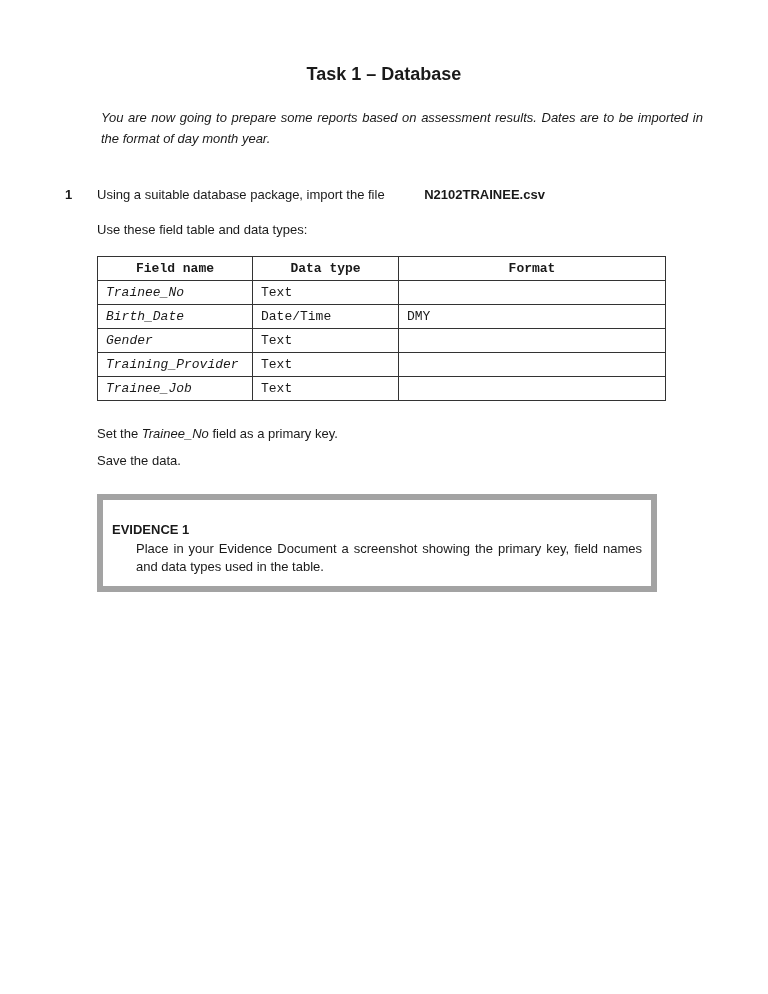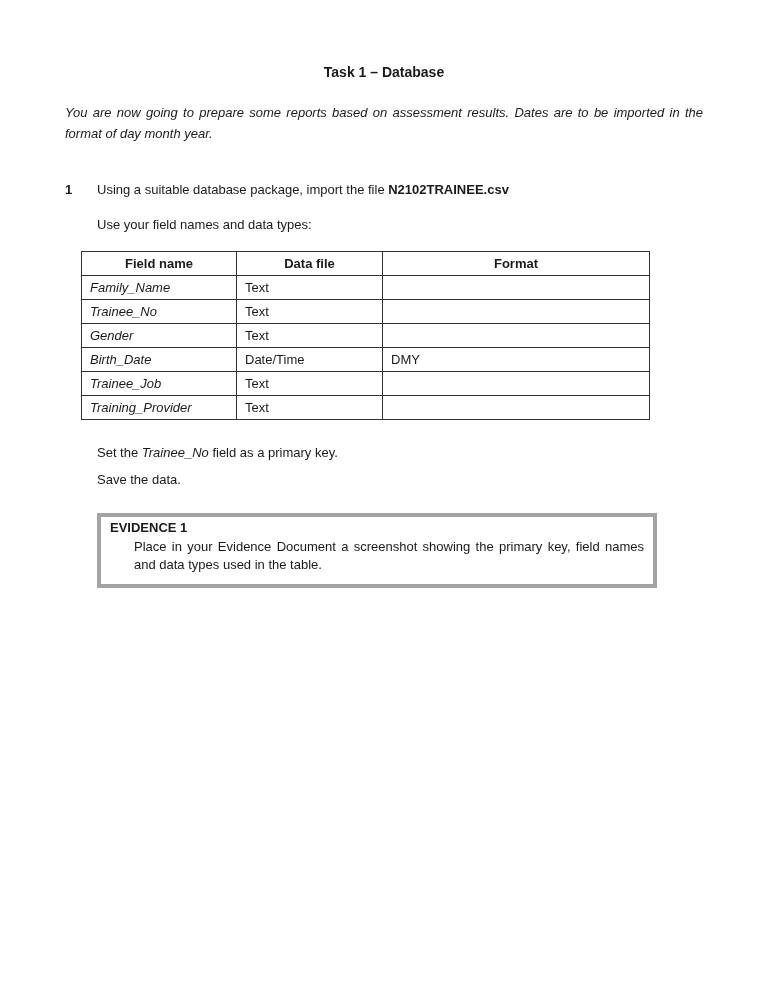--- a/index.html
+++ b/index.html
@@ -14,67 +14,69 @@
   }
   .page {
     position: absolute;
     top: 0; left: 0;
     width: 768px; height: 994px;
     padding: 64px 65px 0 65px;
   }
   .doc-title {
     text-align: center;
     font-weight: bold;
-    font-size: 14px;
+    font-size: 18px;
     margin-bottom: 22px;
   }
   .intro {
     font-style: italic;
     line-height: 21px;
     text-align: justify;
     margin-bottom: 38px;
+    margin-left: 36px;
   }
   .step {
     display: flex;
     margin-bottom: 20px;
   }
   .step-number {
     font-weight: bold;
     width: 32px;
     flex: 0 0 32px;
   }
   .step-body { flex: 1; }
-  .bold { font-weight: bold; }
+  .bold { font-weight: bold; margin-left: 36px; }
   .italic { font-style: italic; }
   .sub-line { margin: 13px 0 19px 32px; }
   .field-table {
     border-collapse: collapse;
-    margin-left: 16px;
+    margin-left: 32px;
     width: 568px;
     table-layout: fixed;
+    font-family: Liberation Mono, monospace;
   }
   .field-table th, .field-table td {
     border: 1px solid #333333;
     height: 24px;
     padding: 2px 8px;
     font-size: 13px;
     vertical-align: middle;
   }
   .field-table th { font-weight: bold; text-align: center; }
   .col-field { width: 155px; }
   .col-type  { width: 146px; }
   .col-format{ width: 267px; }
   .cell-field { font-style: italic; }
   .after-table { margin: 25px 0 12px 32px; }
   .save-line { margin: 8px 0 0 32px; }
   .evidence-box {
     margin: 26px 0 0 32px;
     width: 560px;
-    border: 4px solid #a3a3a3;
-    padding: 3px 9px 10px 9px;
+    border: 6px solid #a3a3a3;
+    padding: 22px 9px 10px 9px;
   }
   .evidence-title {
     font-weight: bold;
     margin-bottom: 3px;
   }
   .evidence-text {
     text-align: justify;
     line-height: 18px;
     margin-left: 24px;
   }
@@ -86,58 +88,53 @@
 
   <div class="doc-title">Task 1 – Database</div>
 
   <div class="intro">You are now going to prepare some reports based on assessment results. Dates are to be imported in the format of day month year.</div>
 
   <div class="step">
     <div class="step-number">1</div>
     <div class="step-body"><span>Using a suitable database package, import the file </span><span class="bold">N2102TRAINEE.csv</span></div>
   </div>
 
-  <div class="sub-line">Use your field names and data types:</div>
+  <div class="sub-line">Use these field table and data types:</div>
 
   <table class="field-table">
     <thead>
       <tr>
         <th class="col-field">Field name</th>
-        <th class="col-type">Data file</th>
+        <th class="col-type">Data type</th>
         <th class="col-format">Format</th>
       </tr>
     </thead>
     <tbody>
       <tr>
-        <td class="cell-field">Family_Name</td>
-        <td>Text</td>
-        <td></td>
-      </tr>
-      <tr>
         <td class="cell-field">Trainee_No</td>
-        <td>Text</td>
-        <td></td>
-      </tr>
-      <tr>
-        <td class="cell-field">Gender</td>
         <td>Text</td>
         <td></td>
       </tr>
       <tr>
         <td class="cell-field">Birth_Date</td>
         <td>Date/Time</td>
         <td>DMY</td>
       </tr>
       <tr>
-        <td class="cell-field">Trainee_Job</td>
+        <td class="cell-field">Gender</td>
         <td>Text</td>
         <td></td>
       </tr>
       <tr>
         <td class="cell-field">Training_Provider</td>
+        <td>Text</td>
+        <td></td>
+      </tr>
+      <tr>
+        <td class="cell-field">Trainee_Job</td>
         <td>Text</td>
         <td></td>
       </tr>
     </tbody>
   </table>
 
   <div class="after-table"><span>Set the </span><span class="italic">Trainee_No</span><span> field as a primary key.</span></div>
 
   <div class="save-line">Save the data.</div>
 

